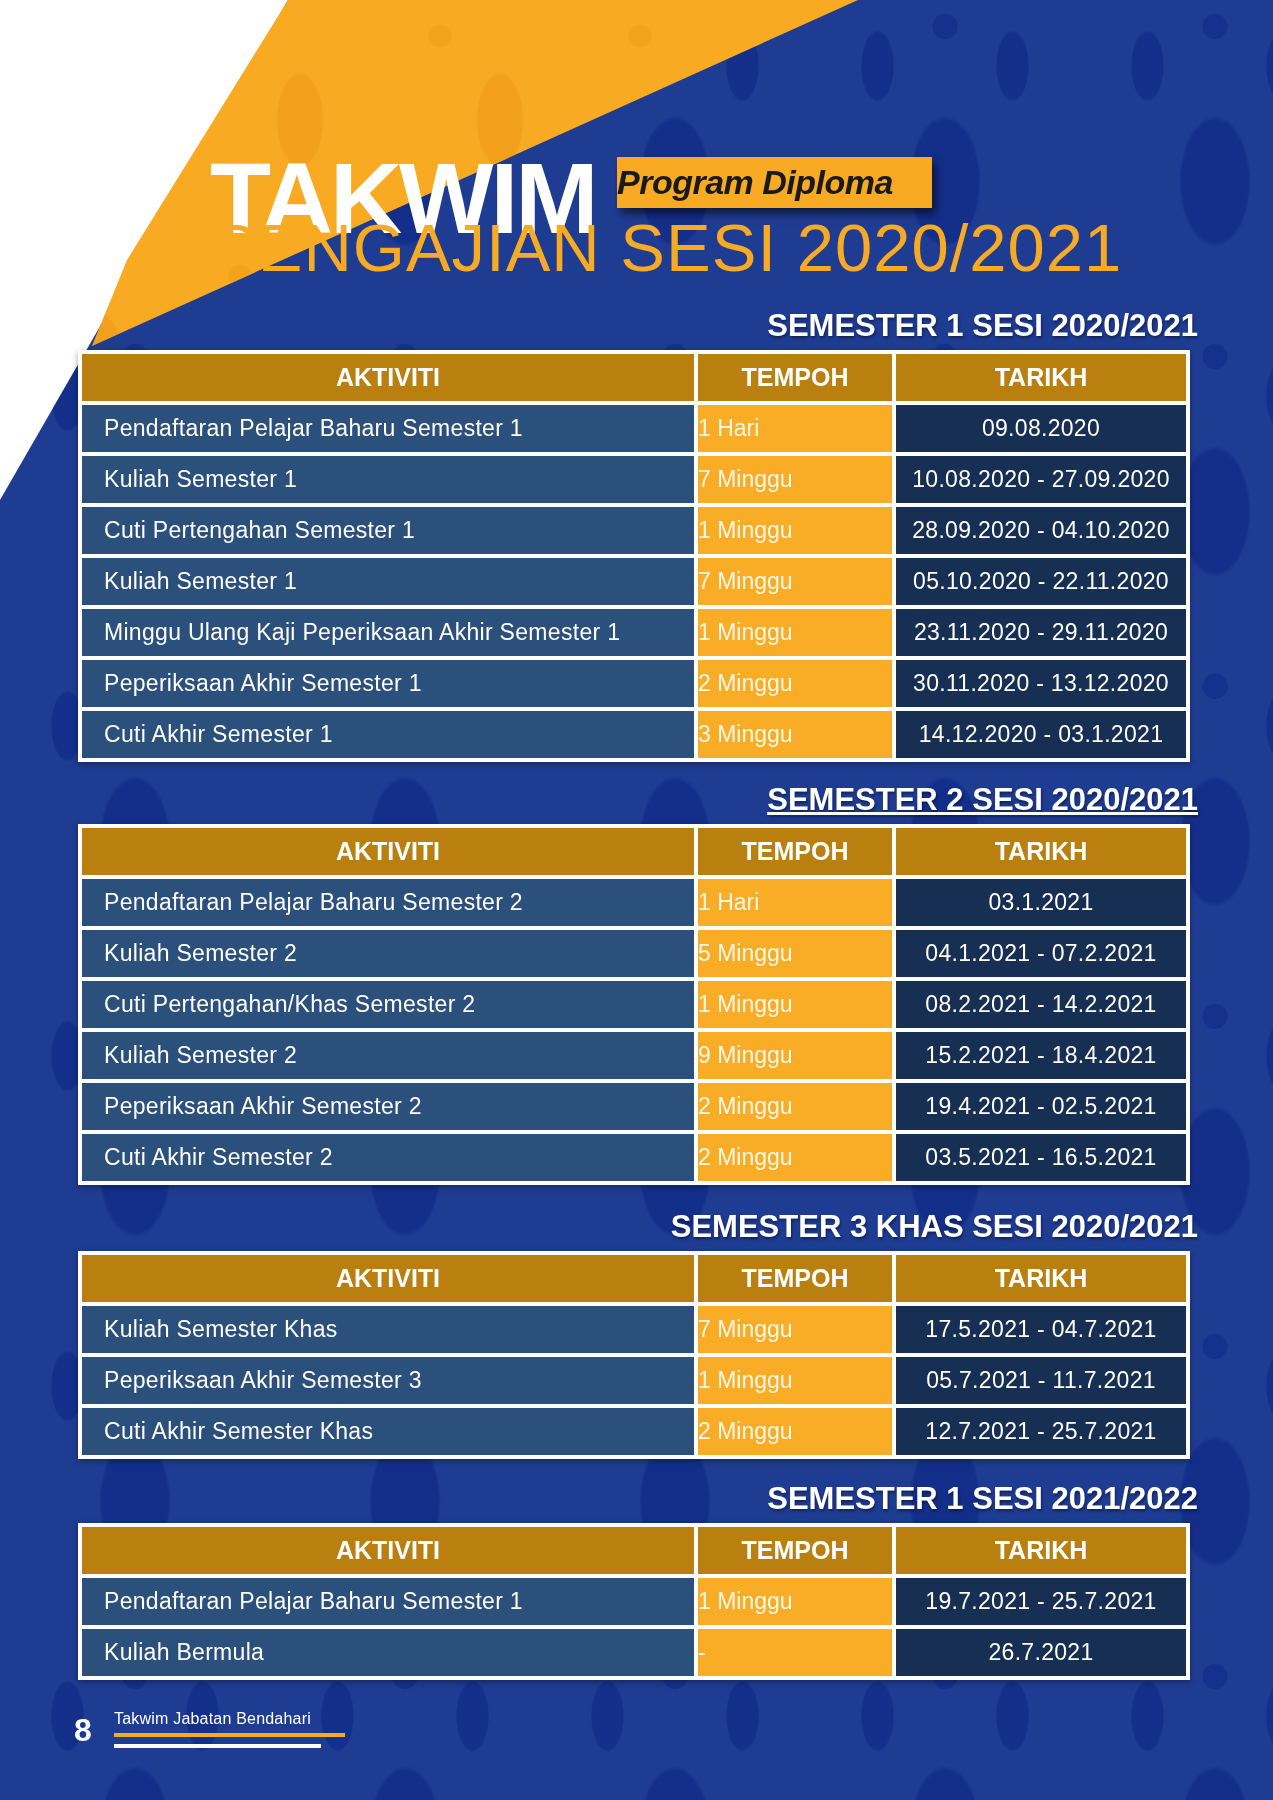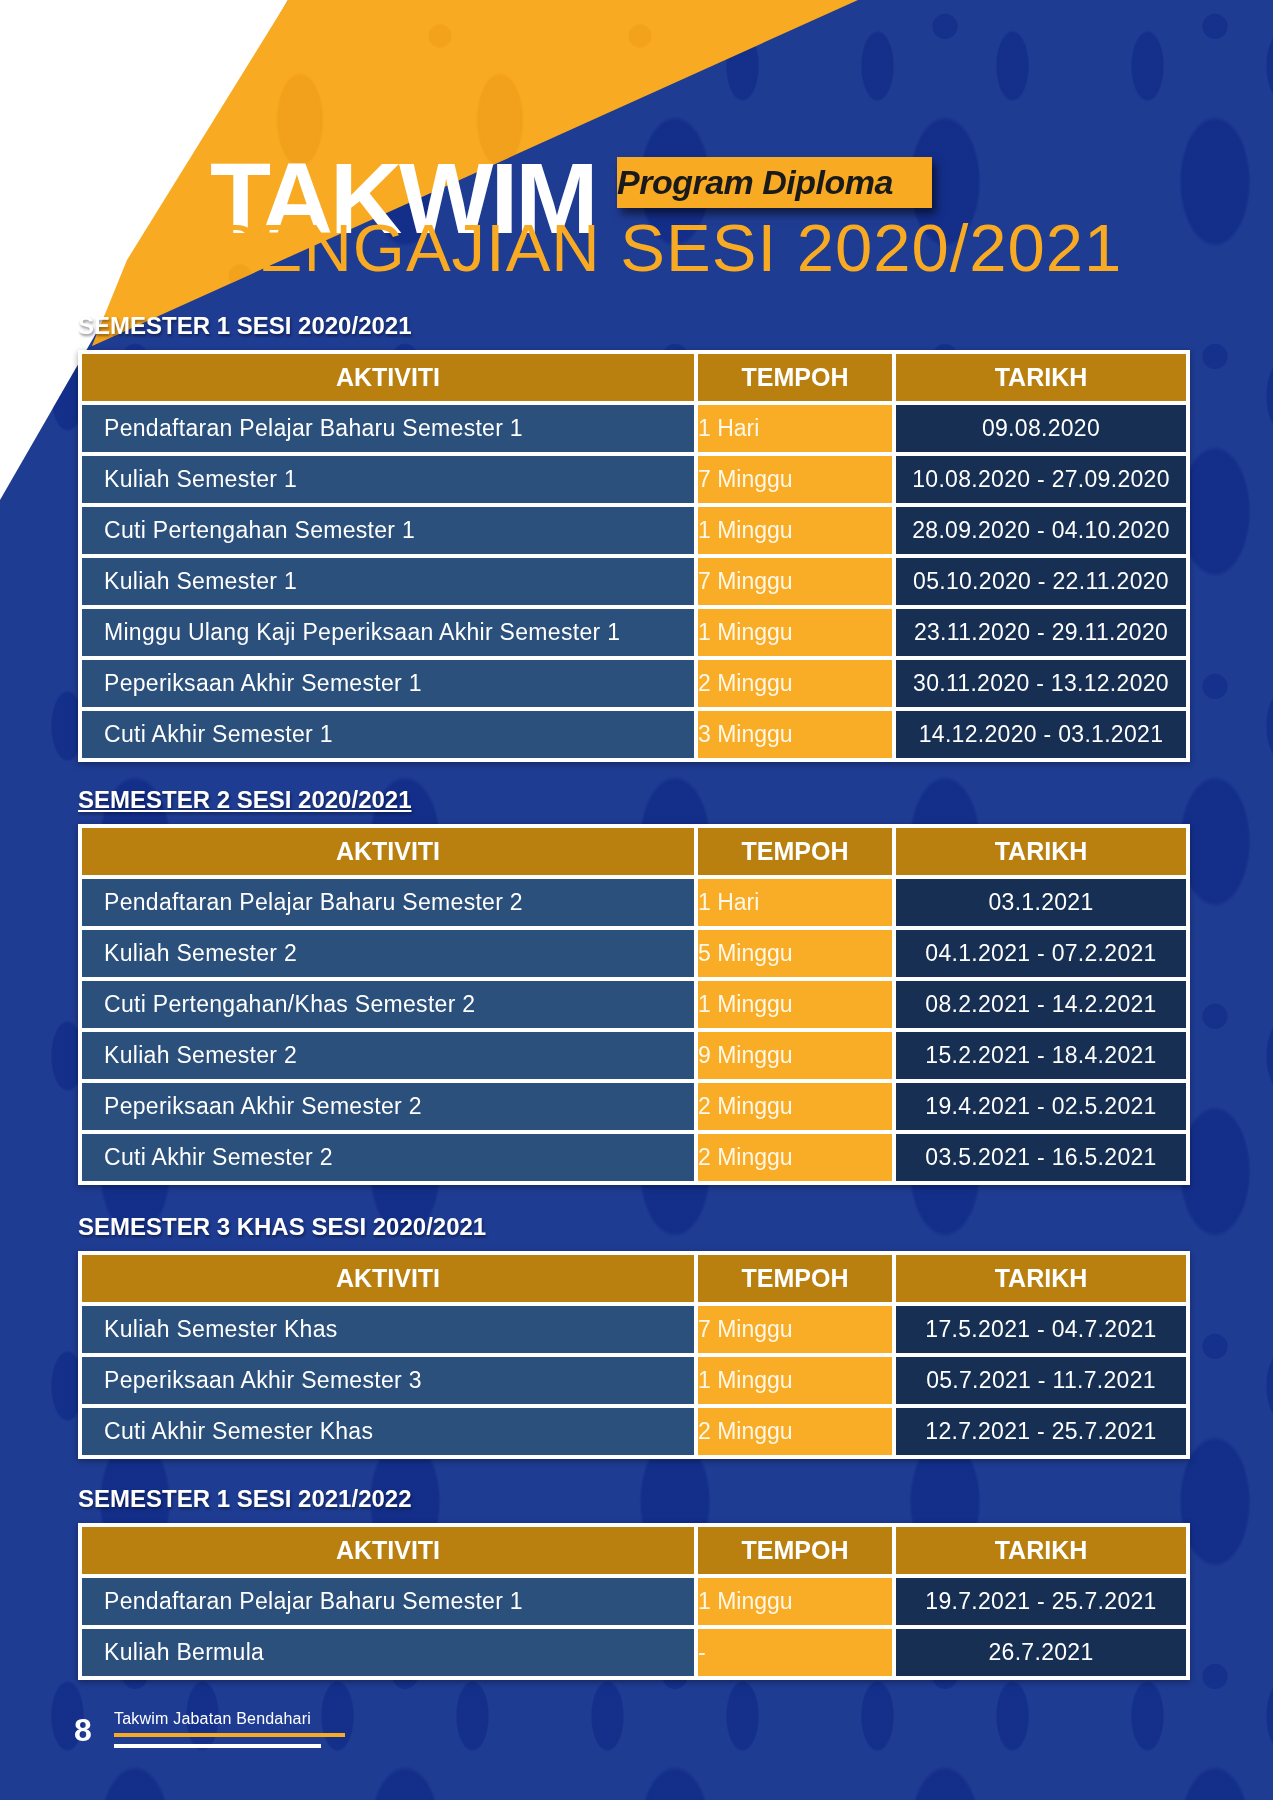--- a/index.html
+++ b/index.html
@@ -41,22 +41,22 @@
     display:flex; align-items:center; justify-content:flex-start;
   }
   .title-badge span {
     font-size:34px; font-weight:bold; font-style:italic; color:#1a1a1a; letter-spacing:-0.5px;
   }
   .title-sub {
     position:absolute; left:212px; top:222px;
     font-size:67px; color:#f8aa22; letter-spacing:1px; line-height:52px;
   }
   .sem-title {
-    position:absolute; left:78px; width:1120px; text-align:left;
-    font-size:24px; font-weight:bold; color:#ffffff; line-height:34px;
+    position:absolute; left:78px; width:1120px; text-align:right;
+    font-size:31px; font-weight:bold; color:#ffffff; line-height:34px;
     text-shadow:1px 2px 3px rgba(0,0,0,0.45);
   }
   .tbl {
     position:absolute; left:78px; width:1112px;
     background:#ffffff; border-collapse:separate; border-spacing:4px;
     box-shadow:0 2px 6px rgba(0,0,0,0.35);
   }
   .tbl td, .tbl th { padding:0; height:47px; font-size:23px; color:#ffffff; }
   .tbl th { background:#b9800f; font-weight:bold; text-align:center; font-size:25px; }
   .tbl th.c1 { width:612px; }

